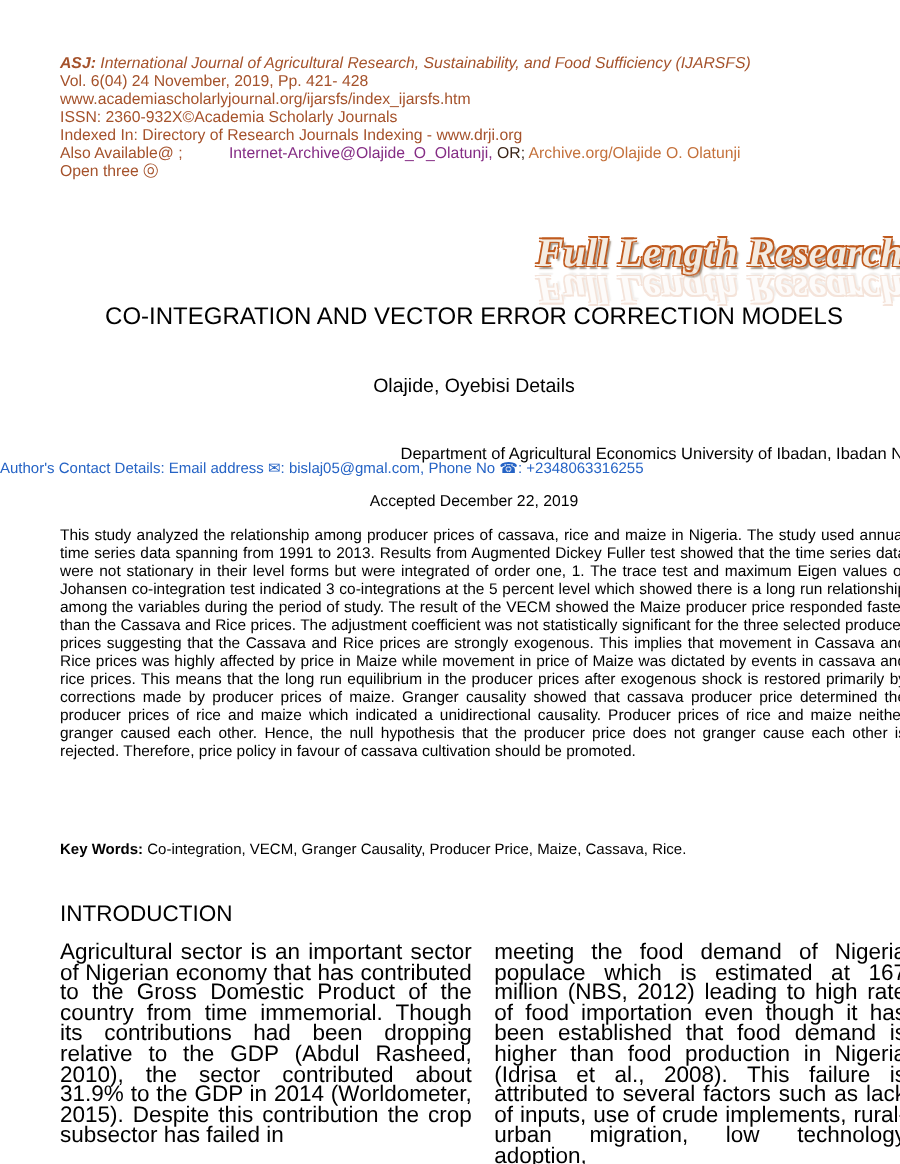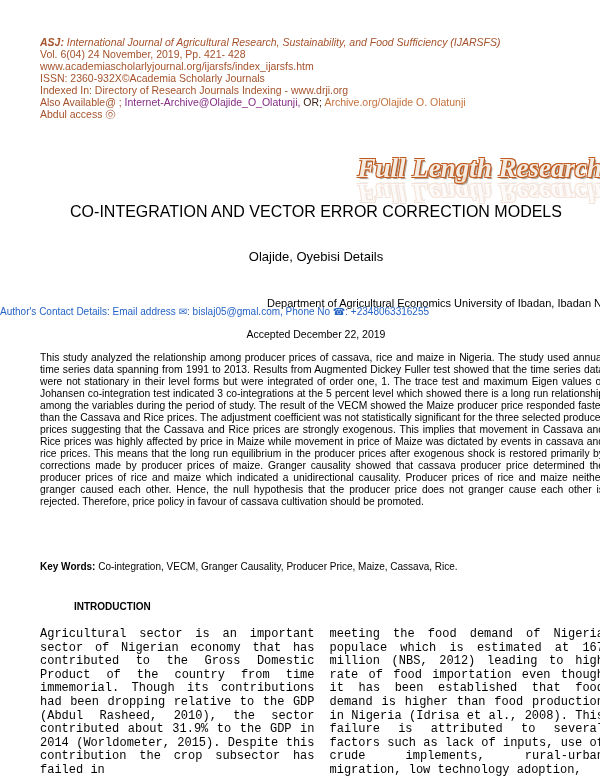--- a/index.html
+++ b/index.html
@@ -7,21 +7,21 @@
     position:relative;width:600px;height:776px;background:#ffffff;
     font-family:"Liberation Sans",sans-serif;color:#000;overflow:hidden;padding-left:32px;
   }
   
   .jheader{
     position:absolute;left:40px;top:36px;right:30px;
     font-size:10.5px;line-height:12px;color:#a5522b;
   }
   .bold-italic{font-weight:bold;font-style:italic;}
   .italic{font-style:italic;}
-  .purple{color:#852d85;}
+  .purple{color:#852d85;margin-left:28px;}
   .darktxt{color:#3a2418;}
   .orange{color:#c4713b;}
   .oa-icon{font-size:10px;}
 
   
   .banner-wrap{position:absolute;right:30px;top:153px;text-align:right;}
   .banner,.banner-reflection{
     font-family:"Liberation Serif",serif;font-style:italic;font-weight:bold;
     font-size:27px;color:#f4ece2;white-space:nowrap;
     text-shadow:-1px -1px 0 #c05a1e,1px -1px 0 #c05a1e,-1px 1px 0 #c05a1e,
@@ -41,37 +41,37 @@
            font-size:10px;color:#2563c5;white-space:nowrap;}
   .accepted{position:absolute;left:0;right:0;top:328px;text-align:center;font-size:10.5px;}
 
   
   .abstract{position:absolute;left:40px;right:28px;top:352px;
             font-size:10.3px;line-height:12px;font-weight:normal;text-align:justify;}
   .keywords{position:absolute;left:40px;right:28px;top:561px;font-size:10px;}
   .kw-label{font-weight:bold;}
 
   
-  .intro-heading{position:absolute;left:40px;top:601px;font-weight:bold;font-size:10px;margin-left:34px;}
+  .intro-heading{position:absolute;left:40px;top:601px;font-weight:normal;font-size:15px;}
   .columns{position:absolute;left:40px;right:28px;top:628px;display:flex;gap:15px;}
-  .col{flex:1;font-size:12px;line-height:13.6px;text-align:justify;font-family:Liberation Mono, monospace;}
+  .col{flex:1;font-size:15px;line-height:13.6px;text-align:justify;}
 </style>
 </head>
 <body>
 
 <div class="page">
 
   <div class="jheader">
     <div><span class="bold-italic">ASJ:</span><span class="italic"> International Journal of Agricultural Research, Sustainability, and Food Sufficiency (IJARSFS)</span></div>
     <div>Vol. 6(04) 24 November, 2019, Pp. 421- 428</div>
     <div>www.academiascholarlyjournal.org/ijarsfs/index_ijarsfs.htm</div>
     <div>ISSN: 2360-932X©Academia Scholarly Journals</div>
     <div><span>Indexed In: Directory of Research Journals Indexing - </span><span>www.drji.org</span></div>
     <div><span>Also Available@ ; </span><span class="purple">Internet-Archive@Olajide_O_Olatunji,</span><span class="darktxt"> OR; </span><span class="orange">Archive.org/Olajide O. Olatunji</span></div>
-    <div><span>Abdul access</span> <span class="oa-icon">ⓞ</span></div>
+    <div><span>Open three</span> <span class="oa-icon">ⓞ</span></div>
   </div>
 
   <div class="banner-wrap">
     <div class="banner">Full Length Research</div>
     <div class="banner-reflection">Full Length Research</div>
   </div>
 
   <div class="title">
     <div>CO-INTEGRATION AND VECTOR ERROR CORRECTION MODELS</div>
   </div>

